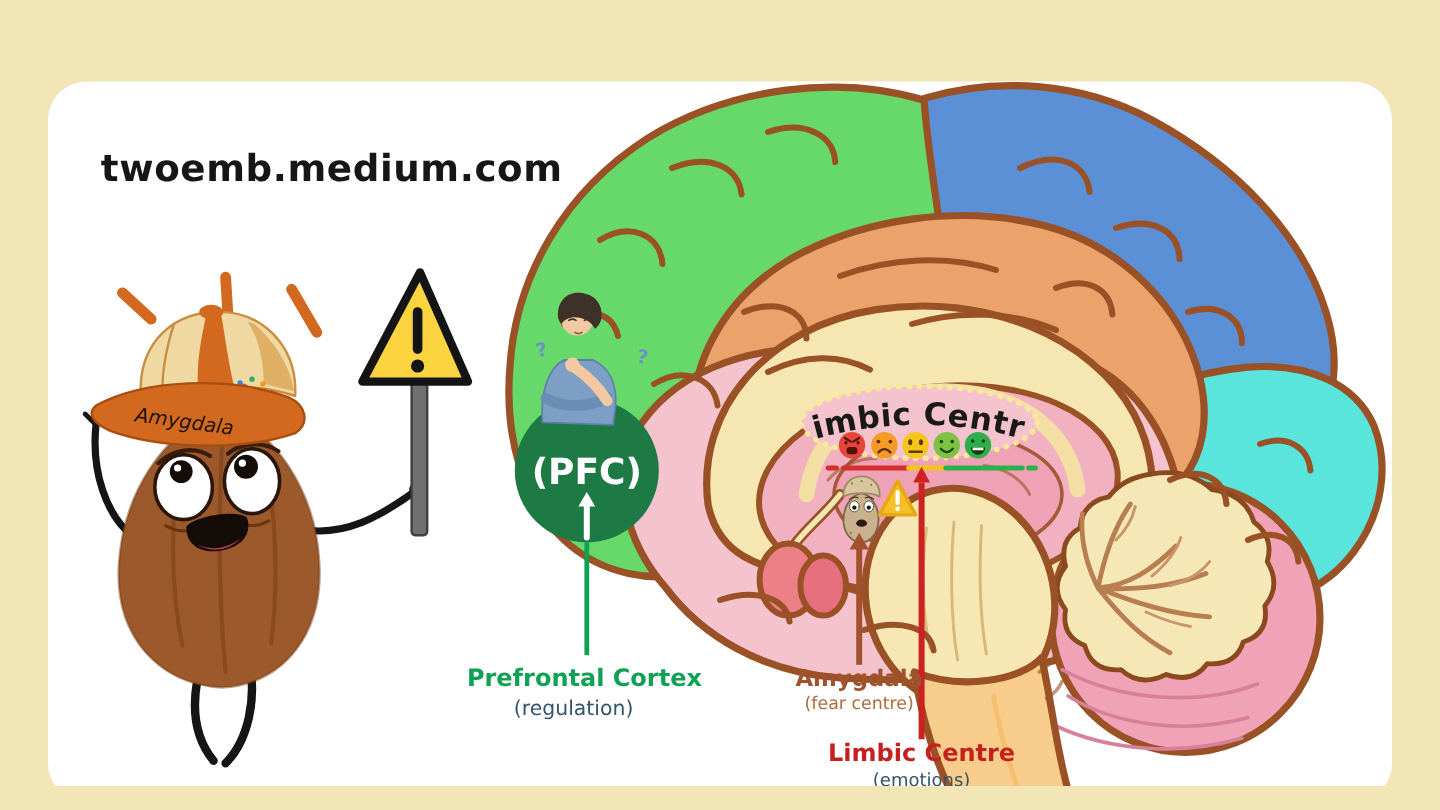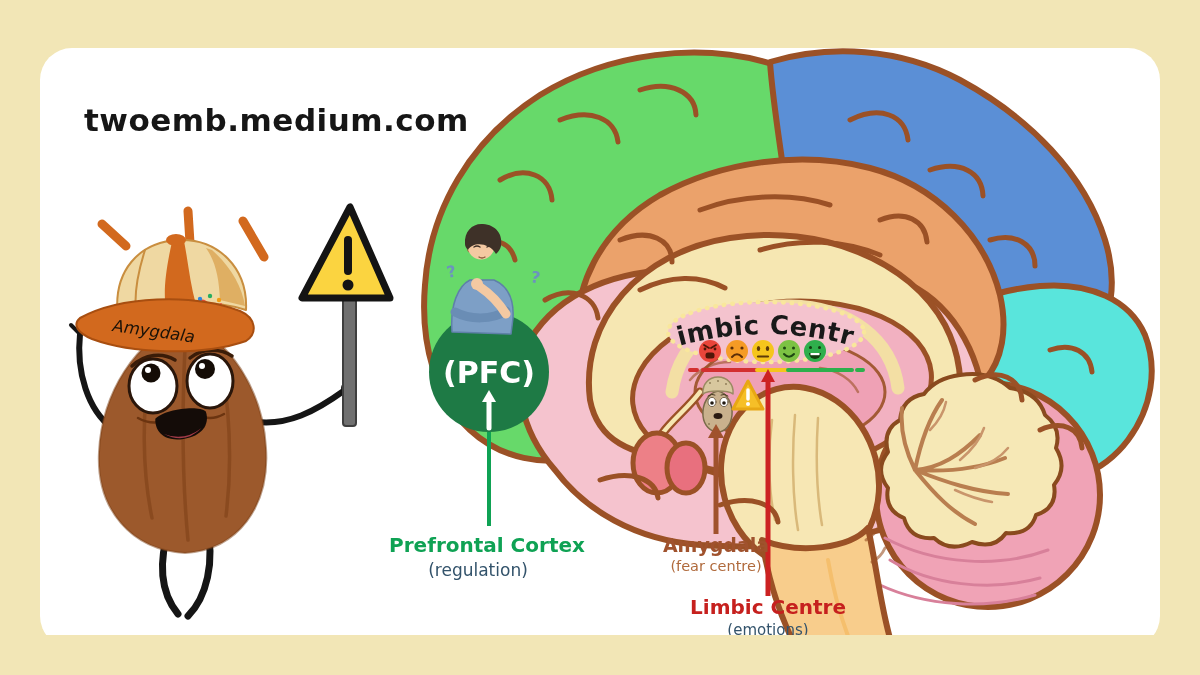--- a/index.html
+++ b/index.html
@@ -1,17 +1,17 @@
 <!DOCTYPE html>
 <html><head>
 <meta charset="utf-8">
 <style>
   html,body{margin:0;padding:0;background:#F2E6B6;}
   .stage{position:relative;width:1200px;height:635px;overflow:hidden;
-         font-family:"DejaVu Sans","Liberation Sans",sans-serif;}
+         font-family:"DejaVu Sans","Liberation Sans",sans-serif;margin-top:20px;}
   svg text{font-family:"DejaVu Sans","Liberation Sans",sans-serif;}
 </style>
 </head>
 <body>
 
 <div class="stage">
 <svg width="1200" height="675" viewBox="0 0 1200 675" xmlns="http://www.w3.org/2000/svg">
 
   <rect x="0" y="0" width="1200" height="675" fill="#F2E6B6"></rect>
   <rect x="40" y="48" width="1120" height="600" rx="32" fill="#FFFFFF"></rect>

